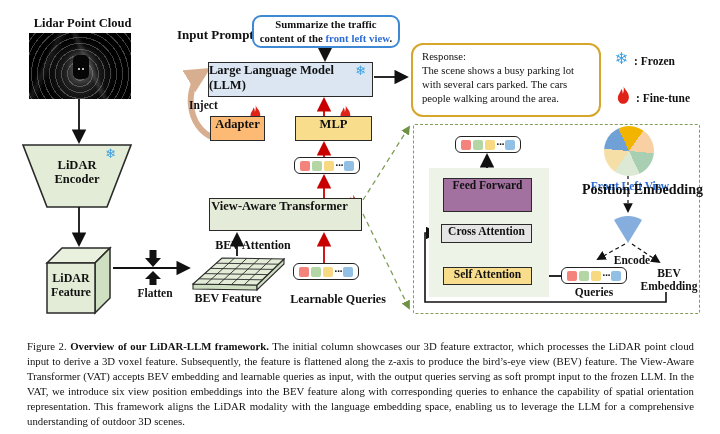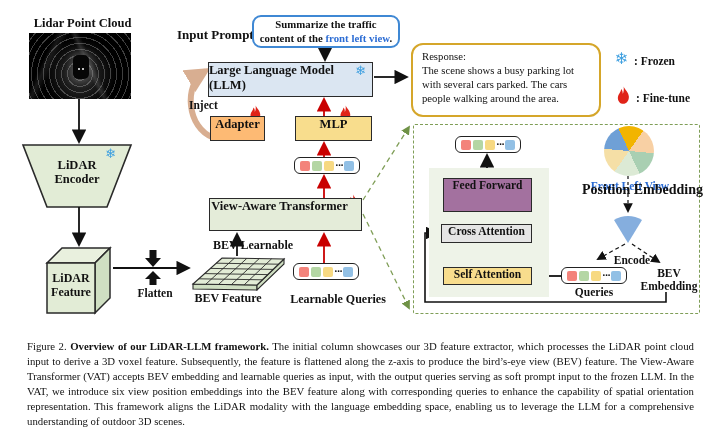--- a/index.html
+++ b/index.html
@@ -160,21 +160,21 @@
   </div>
   <span class="snow" style="left:105px;top:147px;font-size:13px;">❄</span>
 
   <div class="lbl ctr htm" style="left:41px;top:272px;width:60px;font-size:12px;line-height:13.5px;">
     <span style="display:block;">LiDAR</span>
     <span style="display:block;">Feature</span>
   </div>
 
   <div class="lbl ctr htm" style="left:132px;top:287px;width:46px;font-size:11.5px;">Flatten</div>
   <div class="lbl ctr htm" style="left:193px;top:292px;width:70px;font-size:12px;">BEV Feature</div>
-  <div class="lbl ctr htm" style="left:208px;top:239px;width:90px;font-size:12px;">BEV Learnable</div>
+  <div class="lbl ctr htm" style="left:208px;top:239px;width:90px;font-size:12px;">BEV Attention</div>
 
   <div class="lbl htm" style="left:177px;top:28px;font-size:13px;">Input Prompt:</div>
 
   <div class="box prompt ctr" style="left:252px;top:15px;width:148px;height:33px;">
     <div>
       <span style="display:block;">Summarize the traffic</span>
       <span style="display:block;"><span>content of the </span><span class="blue-t">front left view</span><span>.</span></span>
     </div>
   </div>
 

